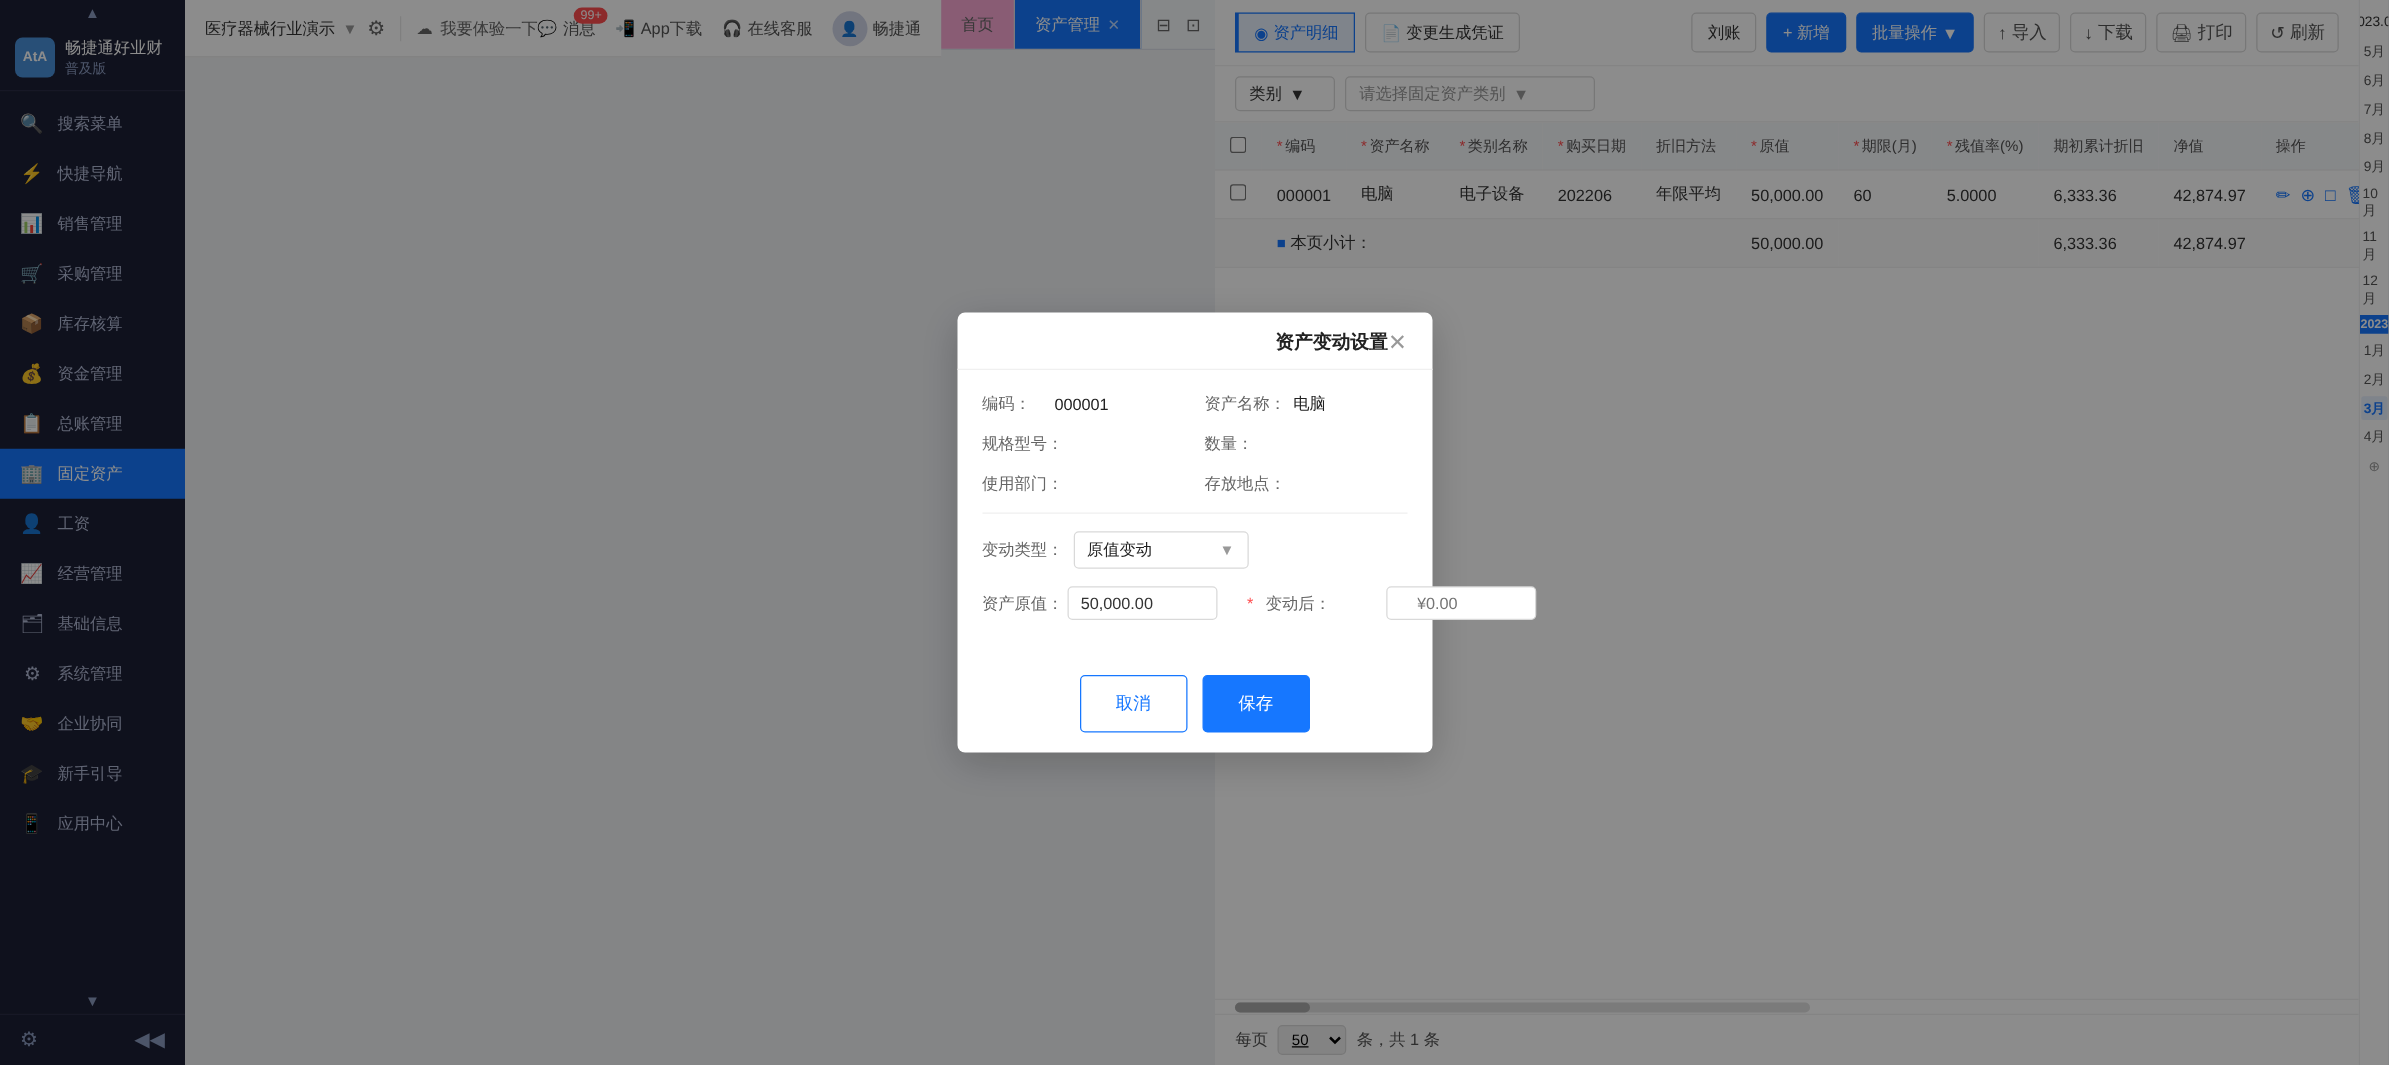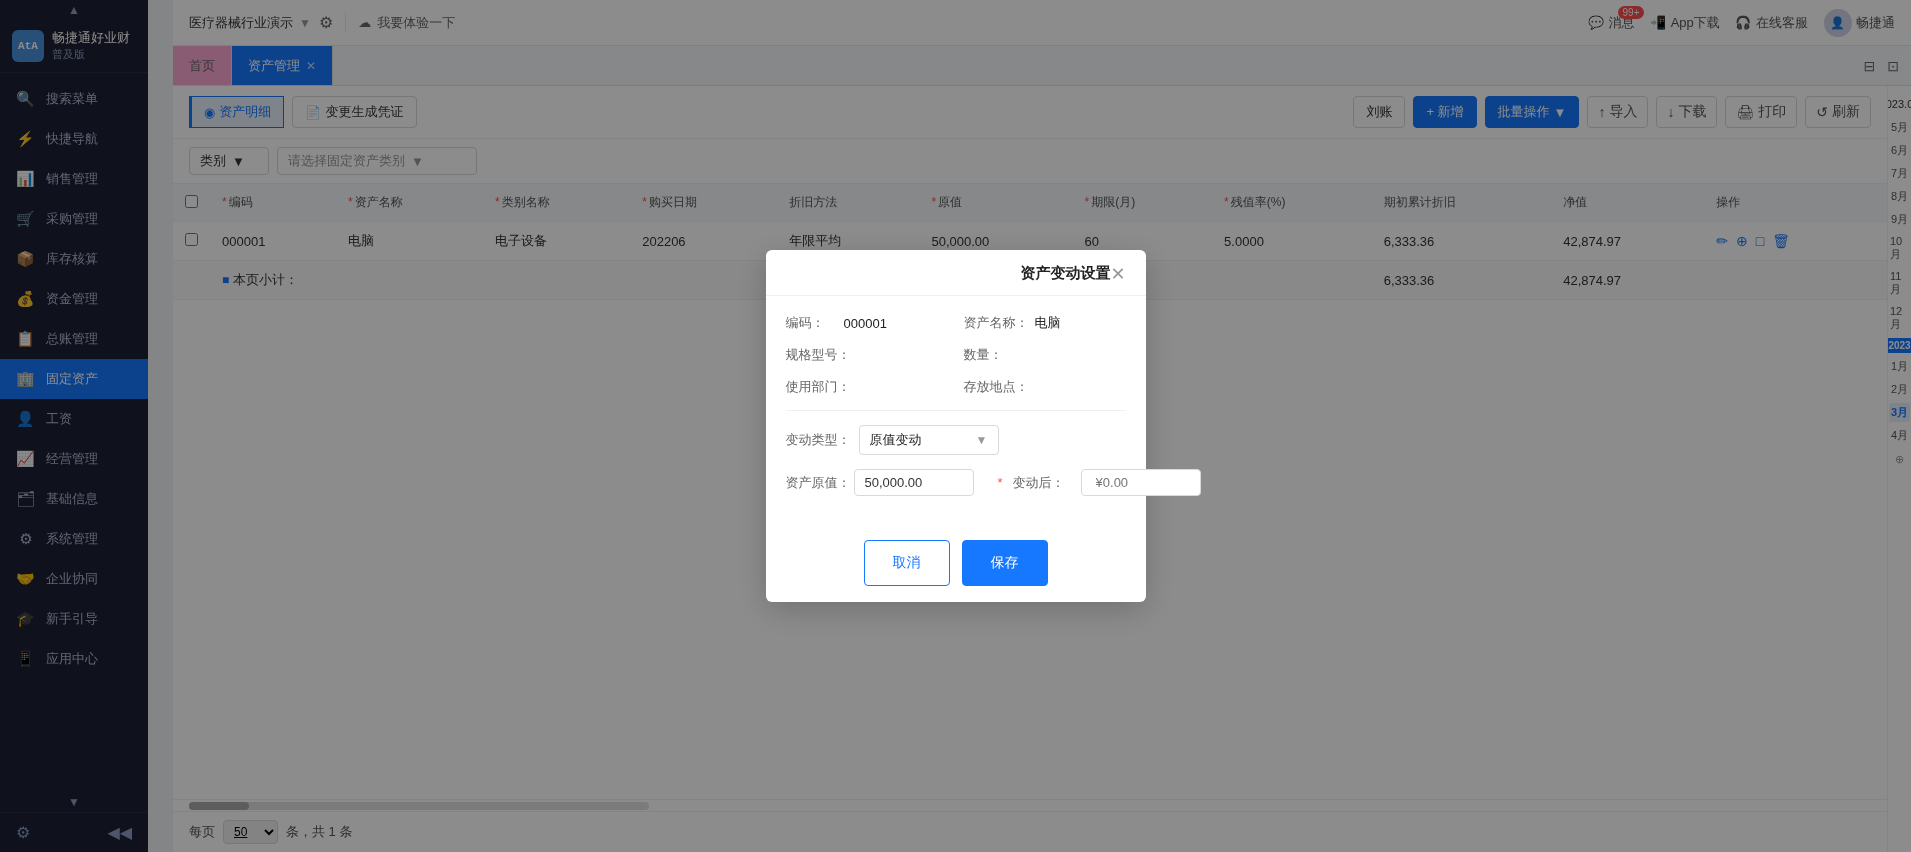--- a/index.html
+++ b/index.html
@@ -14,21 +14,21 @@
     .sidebar-menu { flex: 1; overflow-y: auto; padding: 6px 0; }
     .sidebar-menu::-webkit-scrollbar { width: 4px; }
     .sidebar-menu::-webkit-scrollbar-thumb { background: #3a3f5c; border-radius: 2px; }
     .sidebar-item { display: flex; align-items: center; padding: 10px 16px; color: #b0b8d4; cursor: pointer; font-size: 13px; transition: background 0.2s; }
     .sidebar-item.active { background: #1677ff; color: white; }
     .sidebar-item .si-icon { width: 20px; height: 20px; margin-right: 10px; display: flex; align-items: center; justify-content: center; font-size: 15px; flex-shrink: 0; }
     .sidebar-bottom { padding: 10px 16px; border-top: 1px solid #2a2d45; display: flex; align-items: center; justify-content: space-between; }
     .sidebar-bottom-icon { color: #8b9bc0; cursor: pointer; font-size: 16px; }
 
     
-    .main { flex: 1; display: flex; flex-direction: column; overflow: hidden; margin-left: 25px; }
+    .main { flex: 1; display: flex; flex-direction: row; overflow: hidden; }
 
     
     .topbar { background: white; height: 46px; display: flex; align-items: center; padding: 0 16px; border-bottom: 1px solid #e8e8e8; justify-content: space-between; }
     .topbar-left { display: flex; align-items: center; gap: 8px; }
     .topbar-company { display: flex; align-items: center; gap: 6px; color: #333; font-size: 13px; font-weight: 500; }
     .topbar-dropdown { color: #999; font-size: 12px; cursor: pointer; }
     .topbar-gear { color: #666; cursor: pointer; font-size: 16px; }
     .topbar-divider { width: 1px; height: 20px; background: #e8e8e8; margin: 0 4px; }
     .topbar-experience { display: flex; align-items: center; gap: 6px; color: #666; font-size: 13px; cursor: pointer; }
     .topbar-right { display: flex; align-items: center; gap: 16px; }
@@ -101,42 +101,42 @@
     .modal-field { flex: 1; display: flex; align-items: center; gap: 6px; font-size: 13px; }
     .modal-label { color: #666; white-space: nowrap; min-width: 52px; }
     .modal-value { color: #222; }
     .modal-divider { border: none; border-top: 1px solid #f0f0f0; margin: 8px 0 14px; }
     .modal-input-row { display: flex; align-items: center; gap: 8px; margin-bottom: 14px; font-size: 13px; }
     .modal-input-label { color: #666; white-space: nowrap; min-width: 60px; }
     .modal-select-wrap { display: flex; align-items: center; border: 1px solid #d9d9d9; border-radius: 4px; padding: 5px 10px; min-width: 140px; gap: 6px; cursor: pointer; background: white; }
     .modal-select-text { color: #222; flex: 1; }
     .modal-select-arrow { color: #999; font-size: 12px; }
     .modal-input { border: 1px solid #d9d9d9; border-radius: 4px; padding: 5px 10px; font-size: 13px; color: #333; background: white; }
-    .modal-input-after { border: 1px solid #d9d9d9; border-radius: 4px; padding: 5px 14px; font-size: 13px; color: #999; background: white; min-width: 120px; }
+    .modal-input-after { border: 1px solid #d9d9d9; border-radius: 4px; padding: 5px 24px; font-size: 13px; color: #999; background: white; min-width: 120px; margin-left: 28px; }
     .modal-footer { display: flex; justify-content: center; gap: 12px; padding: 12px 20px 16px; }
     .modal-btn-cancel { padding: 7px 28px; border: 1px solid #1677ff; border-radius: 4px; background: white; color: #1677ff; font-size: 14px; cursor: pointer; }
     .modal-btn-save { padding: 13px 28px; border: 1px solid #1677ff; border-radius: 4px; background: #1677ff; color: white; font-size: 14px; cursor: pointer; }
 
     
     .sidebar-scroll-arrow { display: flex; justify-content: center; padding: 3px; cursor: pointer; }
     .sidebar-scroll-arrow span { color: #8b9bc0; font-size: 12px; }
 
     
     .right-date { font-size: 11px; color: #333; padding: 4px 2px; white-space: nowrap; }
   </style>
 </head>
 <body>
 
 <div class="sidebar">
   <div class="sidebar-scroll-arrow">
     <span>▲</span>
   </div>
   <div class="sidebar-logo">
     <div class="sidebar-logo-icon">
-      <span style="font-size:11px;font-weight:bold;font-family:Liberation Mono, monospace;">AtA</span>
+      <span style="font-size:11px;font-weight:bold;">AtA</span>
     </div>
     <div>
       <div class="sidebar-logo-text">畅捷通好业财</div>
       <div class="sidebar-logo-sub">普及版</div>
     </div>
   </div>
   <div class="sidebar-menu">
     <div class="sidebar-item">
       <div class="si-icon">🔍</div>
       <span>搜索菜单</span>

